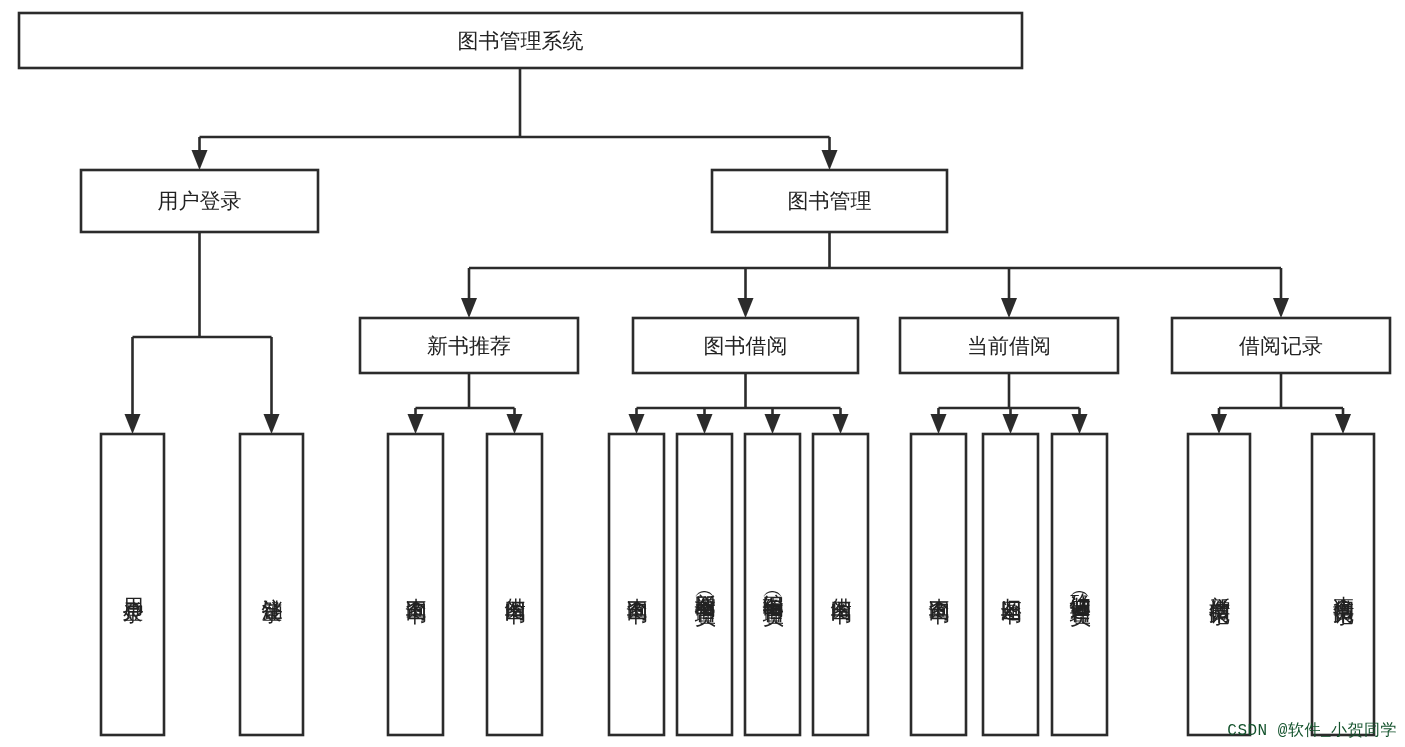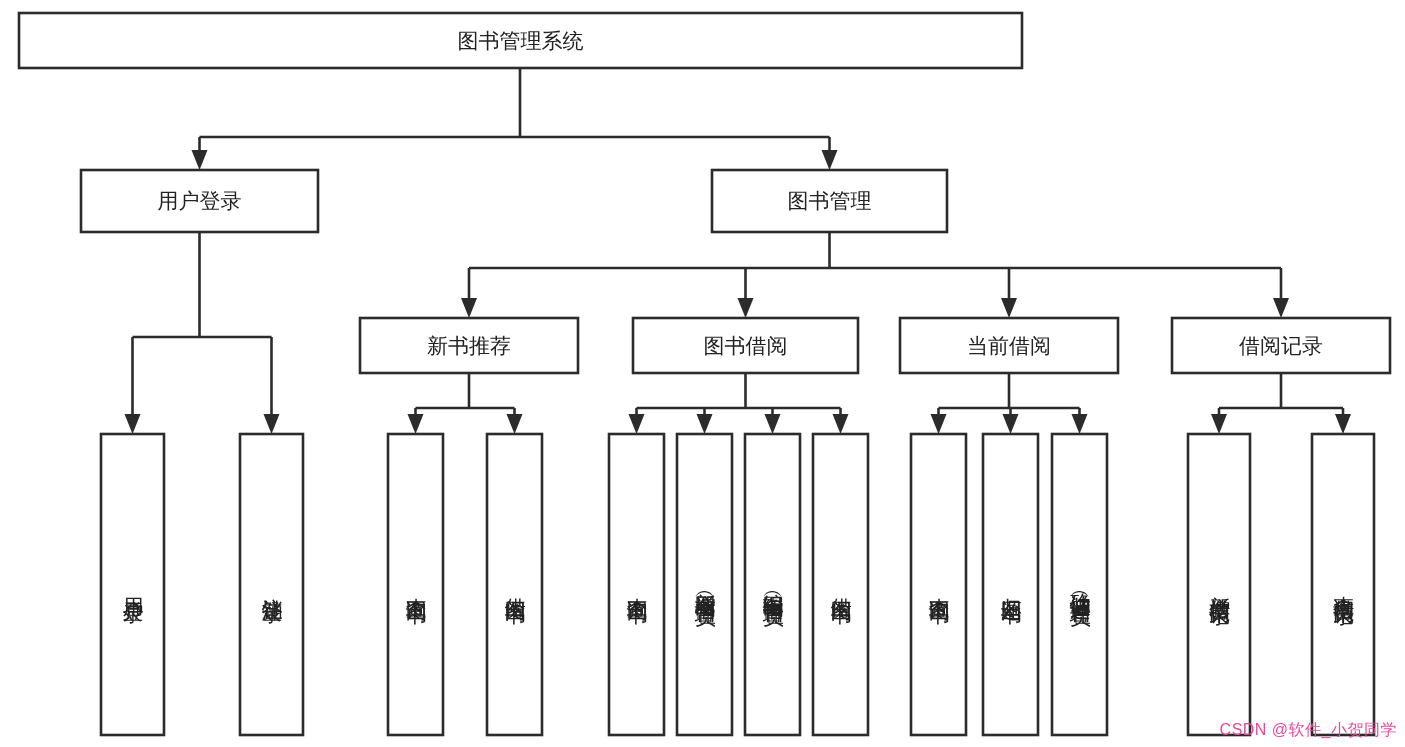--- a/index.html
+++ b/index.html
@@ -64,23 +64,23 @@
     line-height: 1.12;
     letter-spacing: 2px;
     color: #222222;
     white-space: nowrap;
     pointer-events: none;
   }
   .watermark {
     position: absolute;
     right: 8px;
     bottom: 6px;
-    font-family: Liberation Sans, sans-serif;
+    font-family: Liberation Mono, monospace;
     font-size: 16px;
-    color: #ec4899;
+    color: #14532d;
     letter-spacing: 0.5px;
     user-select: none;
   }
 </style>
 </head>
 <body>
 
 <div id="diagram-root">
   <svg class="flow" viewBox="0 0 1405 747">
     <g id="connectors-layer">

